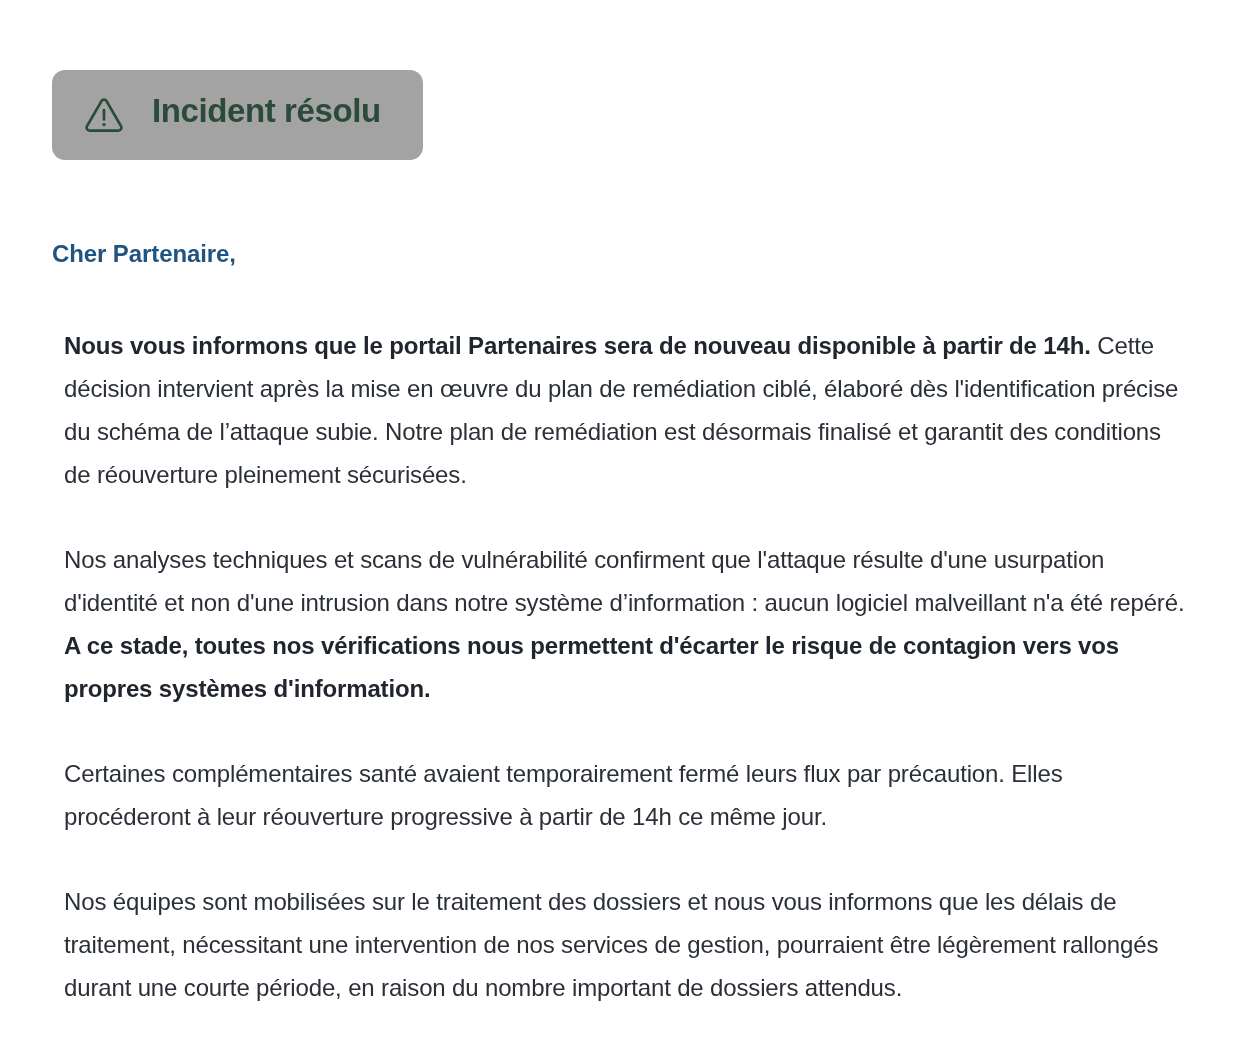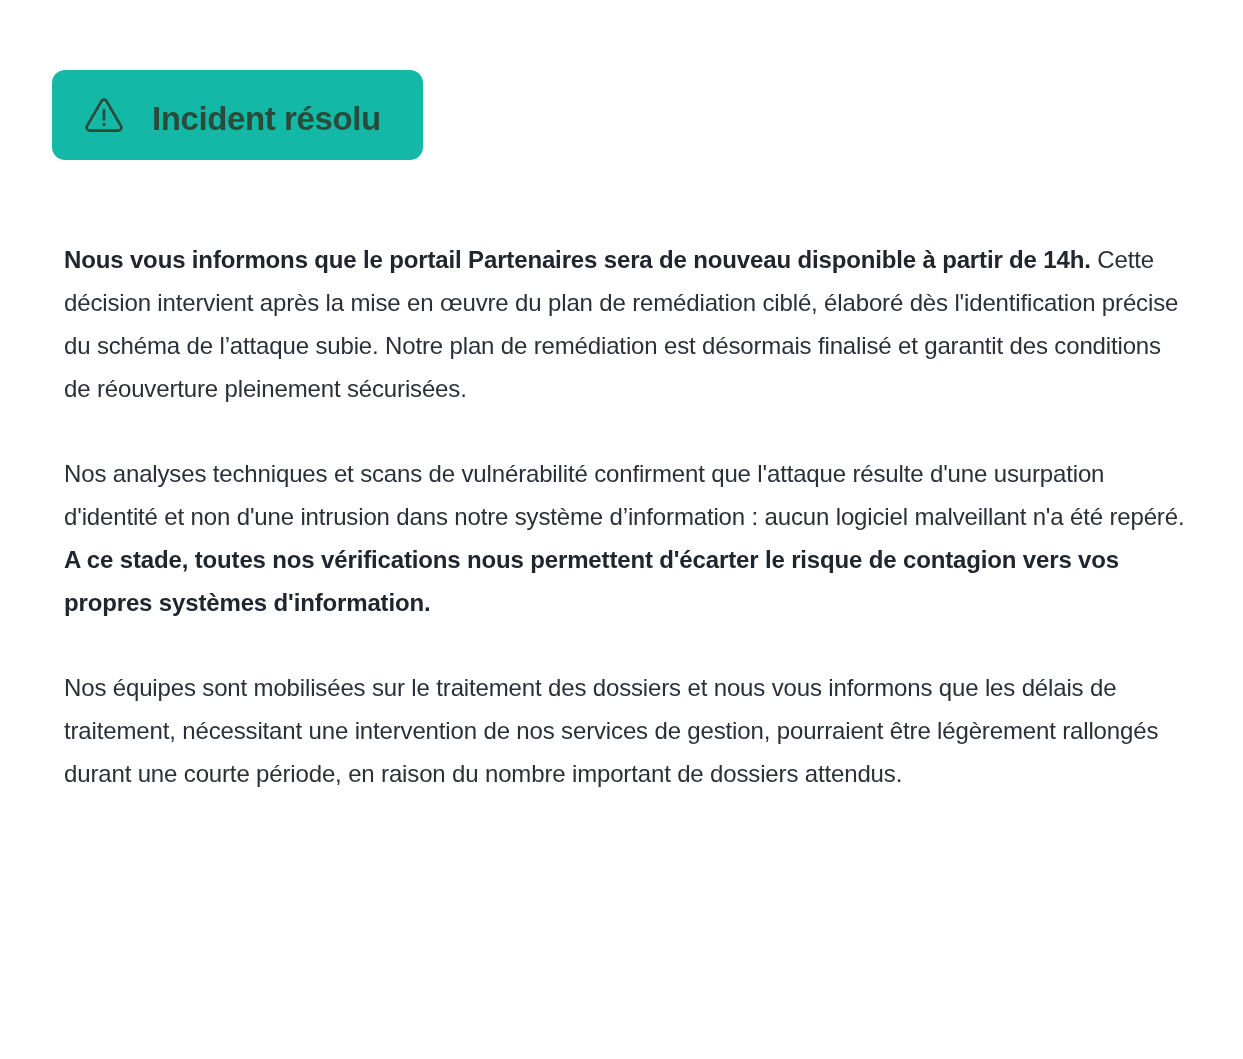--- a/index.html
+++ b/index.html
@@ -21,23 +21,23 @@
   .page {
     width: 1243px;
     min-height: 1059px;
     padding: 70px 52px 0 52px;
     background: #ffffff;
   }
 
   
   .status-banner {
     display: inline-flex;
-    align-items: flex-end;
+    align-items: flex-start;
     gap: 26px;
-    background: #14b8a6;
+    background: #a3a3a3;
     border-radius: 13px;
     padding: 23px 42px 23px 30px;
     margin: 0 0 0 0;
   }
 
   .warning-icon {
     width: 44px;
     height: 44px;
     flex: 0 0 44px;
     display: block;
@@ -101,22 +101,24 @@
         <path d="M22 6.6 C23.05 6.6 24.02 7.16 24.55 8.07 L39.0 33.1 C39.53 34.02 39.53 35.15 39.0 36.06 C38.47 36.98 37.49 37.54 36.44 37.54 L7.56 37.54 C6.51 37.54 5.53 36.98 5.0 36.06 C4.47 35.15 4.47 34.02 5.0 33.1 L19.45 8.07 C19.98 7.16 20.95 6.6 22 6.6 Z" fill="none" stroke="#2a4a3a" stroke-width="2.7" stroke-linejoin="round"></path>
         <line x1="22" y1="17.2" x2="22" y2="26.4" stroke="#2a4a3a" stroke-width="2.7" stroke-linecap="round"></line>
         <circle cx="22" cy="31.6" r="1.65" fill="#2a4a3a"></circle>
       </svg>
     </span>
     <span class="status-banner-title">Incident résolu</span>
   </div>
 
   <div class="letter">
 
+    <p class="greeting">Cher Partenaire,</p>
 
     <div>
         <p class="para"><span class="strong">Nous vous informons que le portail Partenaires sera de nouveau disponible à partir de 14h.</span><span> Cette décision intervient après la mise en œuvre du plan de remédiation ciblé, élaboré dès l'identification précise du schéma de l’attaque subie. Notre plan de remédiation est désormais finalisé et garantit des conditions de réouverture pleinement sécurisées.</span></p>
         <p class="para"><span>Nos analyses techniques et scans de vulnérabilité confirment que l'attaque résulte d'une usurpation d'identité et non d'une intrusion dans notre système d’information : aucun logiciel malveillant n'a été repéré. </span><span class="strong">A ce stade, toutes nos vérifications nous permettent d'écarter le risque de contagion vers vos propres systèmes d'information.</span></p>
+        <p class="para"><span>Certaines complémentaires santé avaient temporairement fermé leurs flux par précaution. Elles procéderont à leur réouverture progressive à partir de 14h ce même jour.</span></p>
         <p class="para"><span>Nos équipes sont mobilisées sur le traitement des dossiers et nous vous informons que les délais de traitement, nécessitant une intervention de nos services de gestion, pourraient être légèrement rallongés durant une courte période, en raison du nombre important de dossiers attendus.</span></p>
       </div>
 
   </div>
 
 </div>
 
 </body></html>

